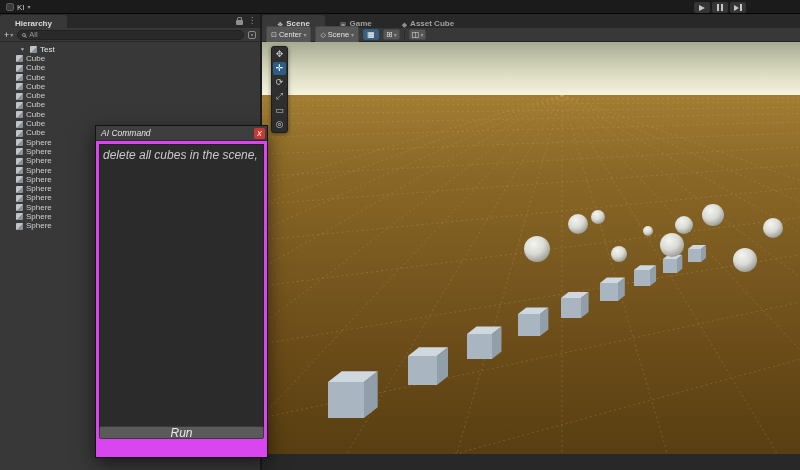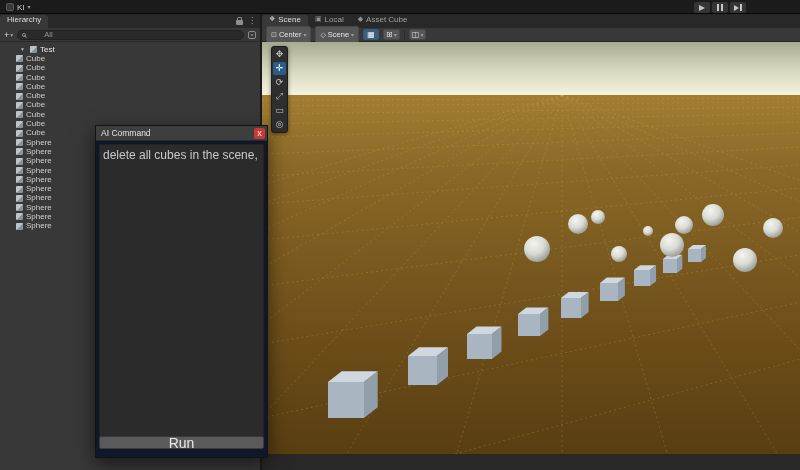--- a/index.html
+++ b/index.html
@@ -15,33 +15,33 @@
   .mb-icon { width:8px; height:8px; background:#3a3a3a; border:1px solid #5a5a5a; border-radius:2px; }
   .caret { font-size:6px; color:#9a9a9a; line-height:1; }
   .playback { position:absolute; left:694px; top:2px; display:flex; gap:2px; }
   .pb-btn { width:16px; height:11px; background:#353535; border-radius:2px; display:flex; align-items:center; justify-content:center; gap:1px; }
   .play-shape { width:0; height:0; border-left:6px solid #c6c6c6; border-top:3.5px solid transparent; border-bottom:3.5px solid transparent; }
   .pause-shape { width:2px; height:7px; background:#c6c6c6; box-shadow:4px 0 0 #c6c6c6; margin-right:4px; }
   .step-shape { width:0; height:0; border-left:5px solid #c6c6c6; border-top:3.5px solid transparent; border-bottom:3.5px solid transparent; }
   .step-bar { width:2px; height:7px; background:#c6c6c6; }
   
   .tabbar { position:absolute; left:0; top:0; right:0; height:14px; background:#282828; display:flex; align-items:flex-end; }
-  .tab { height:13px; display:flex; align-items:flex-start; gap:3px; padding:0 7px; font-size:8px; color:#a0a0a0; white-space:nowrap; }
+  .tab { height:13px; display:flex; align-items:flex-end; gap:3px; padding:0 15px; font-size:8px; color:#a0a0a0; white-space:nowrap;font-weight:bold; }
   .tab.active { background:#383838; color:#dcdcdc; border-radius:3px 3px 0 0; }
   .tab-ic { font-size:7px; color:#8f8f8f; line-height:1; }
   .tab.active .tab-ic { color:#c2c2c2; }
   .tabbar-right { position:absolute; right:4px; top:0; height:14px; display:flex; align-items:center; gap:5px; }
   .kebab { font-size:8px; color:#a8a8a8; line-height:1; }
   .lock { width:7px; height:5px; background:#8f8f8f; border-radius:1px; position:relative; margin-top:3px; }
   .lock::before { content:''; position:absolute; top:-3px; left:1px; width:3px; height:3px; border:1px solid #8f8f8f; border-bottom:none; border-radius:2px 2px 0 0; }
   
   .hierarchy { position:absolute; left:0; top:14px; width:262px; bottom:0; background:#383838; border-right:2px solid #1c1c1c; }
   .h-toolbar { position:absolute; left:0; top:14px; right:0; height:14px; background:#383838; border-bottom:1px solid #292929; display:flex; align-items:center; gap:4px; padding:0 4px; }
   .plus-btn { display:flex; align-items:center; gap:1px; font-size:9px; color:#dcdcdc; }
-  .search { flex:1; height:10px; background:#2a2a2a; border:1px solid #212121; border-radius:5px; display:flex; align-items:center; gap:18px; padding:0 4px; font-size:7.5px; color:#969696; }
+  .search { flex:1; height:10px; background:#2a2a2a; border:1px solid #212121; border-radius:5px; display:flex; align-items:center; gap:3px; padding:0 4px; font-size:7.5px; color:#969696; }
   .mag { width:4px; height:4px; border:1px solid #8a8a8a; border-radius:50%; position:relative; flex:none; }
   .mag::after { content:''; position:absolute; width:3px; height:1px; background:#8a8a8a; transform:rotate(45deg); right:-2px; bottom:-1px; }
   .picker { width:8px; height:8px; border:1px solid #8a8a8a; border-radius:2px; position:relative; flex:none; }
   .picker::after { content:''; position:absolute; left:2px; top:2px; width:2px; height:2px; background:#8a8a8a; border-radius:50%; }
   .h-tree { position:absolute; left:0; top:29px; right:0; bottom:0; overflow:hidden; padding-top:2px; }
   .h-row { display:flex; align-items:center; gap:3px; height:9.3px; font-size:8px; color:#cfcfcf; padding-left:16px; white-space:nowrap; }
   .h-row.root { padding-left:20px; color:#e8e8e8; }
   .disclose { font-size:5px; color:#b8b8b8; width:7px; line-height:1; }
   .go-icon { width:7px; height:7px; flex:none; border-radius:1px; background:linear-gradient(135deg,#bdc4ca 0%,#bdc4ca 55%,#8a9197 55%); }
   .h-label { line-height:1; }
@@ -52,26 +52,26 @@
   .btn-ic { font-size:7px; color:#cdcdcd; line-height:1; }
   .icon-btn { height:11px; min-width:16px; background:#565656; border:1px solid #474747; border-radius:2px; display:flex; align-items:center; justify-content:center; gap:1px; font-size:8px; color:#dcdcdc; padding:0 2px; }
   .icon-btn.active { background:#3c5f7d; border-color:#2c5d87; color:#fff; }
   .tb-sep { width:1px; height:9px; background:#2c2c2c; }
   .viewport { position:absolute; left:0; top:28px; right:0; bottom:0; overflow:hidden; }
   
   .toolstrip { position:absolute; left:9px; top:4px; width:17px; background:#2e2e2e; border:1px solid #1d1d1d; border-radius:3px; padding:1px; display:flex; flex-direction:column; gap:1px; box-shadow:0 1px 4px rgba(0,0,0,.45); }
   .tool-btn { height:13px; border-radius:2px; display:flex; align-items:center; justify-content:center; color:#c4c4c4; font-size:9px; line-height:1; }
   .tool-btn.active { background:#2c5d87; color:#fff; }
   
-  .ai-window { position:absolute; left:95px; top:125px; width:173px; height:333px; background:#0f172a; border:1px solid #131313; box-shadow:0 6px 18px rgba(0,0,0,.55); z-index:10; }
+  .ai-window { position:absolute; left:95px; top:125px; width:173px; height:333px; background:#d946ef; border:1px solid #131313; box-shadow:0 6px 18px rgba(0,0,0,.55); z-index:10;font-style:italic; }
   .ai-title { height:15px; background:#3e3e3e; border-bottom:1px solid #2a2a2a; display:flex; align-items:center; justify-content:space-between; padding:0 2px 0 5px; font-size:8.5px; color:#e2e2e2; }
   .ai-close { width:11px; height:11px; background:#c63a32; border-radius:2px; color:#fff; font-size:9px; display:flex; align-items:center; justify-content:center; line-height:1; }
   .ai-text { position:absolute; left:3px; right:3px; top:18px; bottom:20px; background:#2b2b2b; border:1px solid #222222; padding:3px; font-size:12px; line-height:1.3; color:#c9c9c9; }
   .ai-text .line { display:block; }
-  .ai-run { position:absolute; left:3px; right:3px; bottom:8px; height:13px; background:#5a5a5a; border:1px solid #3a3a3a; border-radius:2px; display:flex; align-items:center; justify-content:center; font-size:14px; color:#e9e9e9; }
+  .ai-run { position:absolute; left:3px; right:3px; bottom:18px; height:13px; background:#5a5a5a; border:1px solid #3a3a3a; border-radius:2px; display:flex; align-items:center; justify-content:center; font-size:12px; color:#e9e9e9; }
 </style>
 </head>
 <body>
 
 <div id="app">
 
   <div class="topbar">
     <div class="menu-btn">
       <span class="mb-icon"></span>
       <span>KI</span>
@@ -200,21 +200,21 @@
   </div>
 
   <div class="scenepanel">
     <div class="tabbar">
       <div class="tab active">
         <span class="tab-ic">❖</span>
         <span>Scene</span>
       </div>
       <div class="tab">
         <span class="tab-ic">▣</span>
-        <span>Local</span>
+        <span>Game</span>
       </div>
       <div class="tab">
         <span class="tab-ic">◆</span>
         <span>Asset Cube</span>
       </div>
     </div>
     <div class="s-toolbar">
       <div class="dd-btn">
         <span class="btn-ic">⊡</span>
         <span>Center</span>

